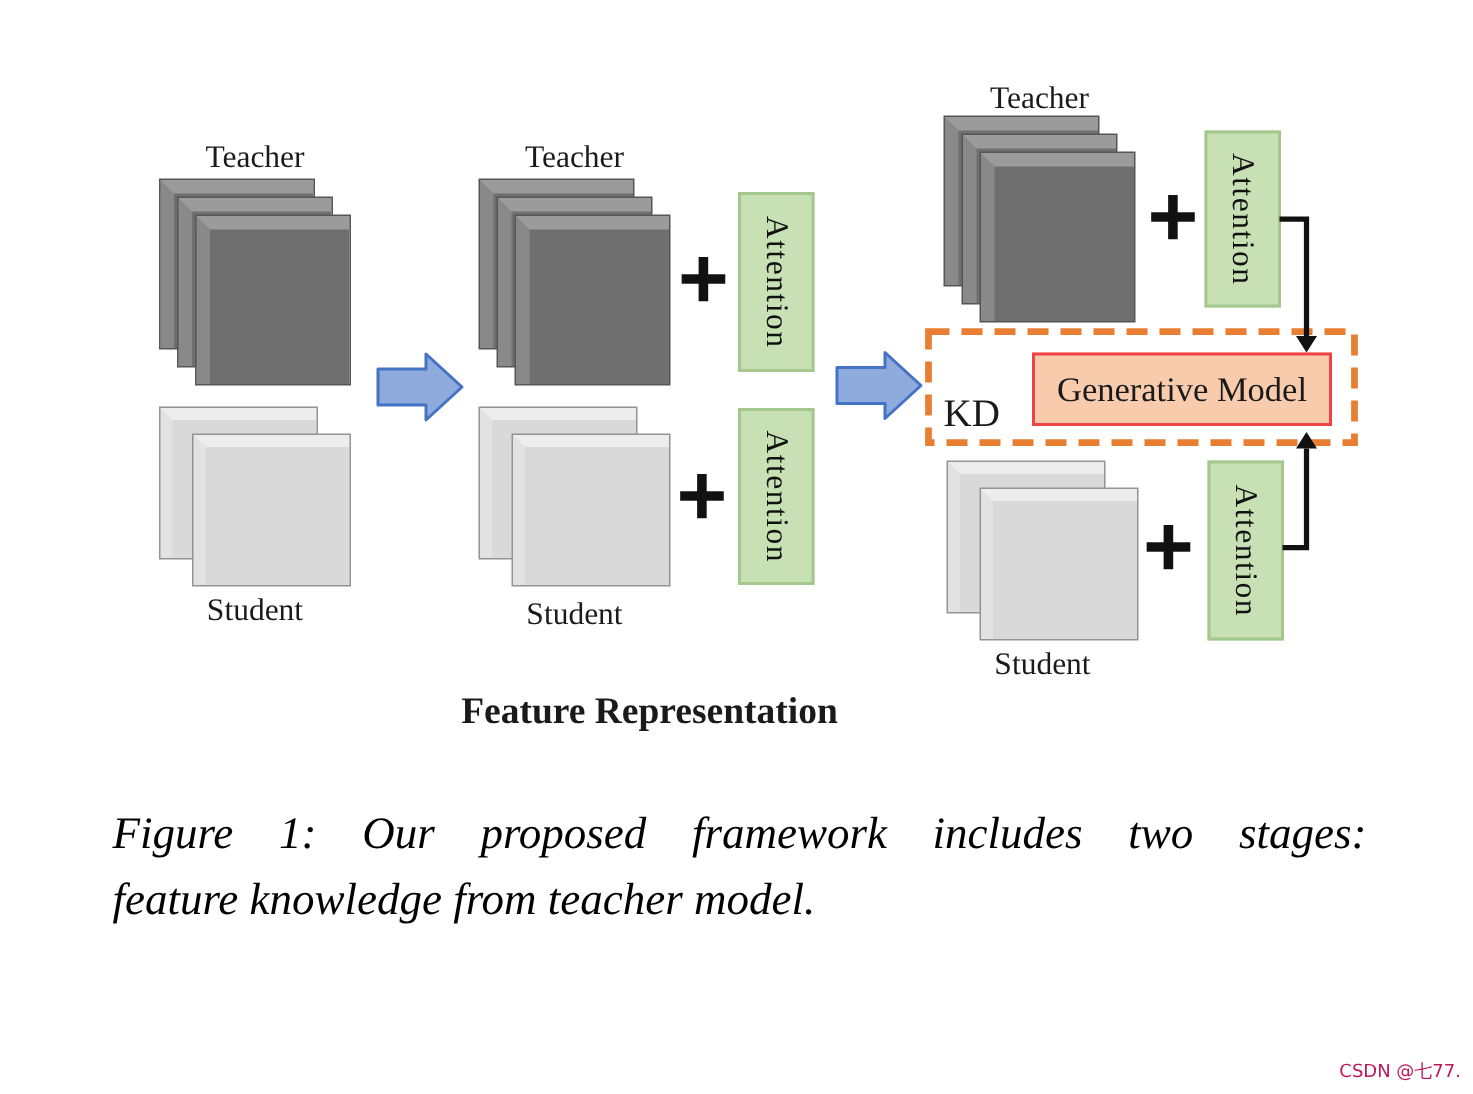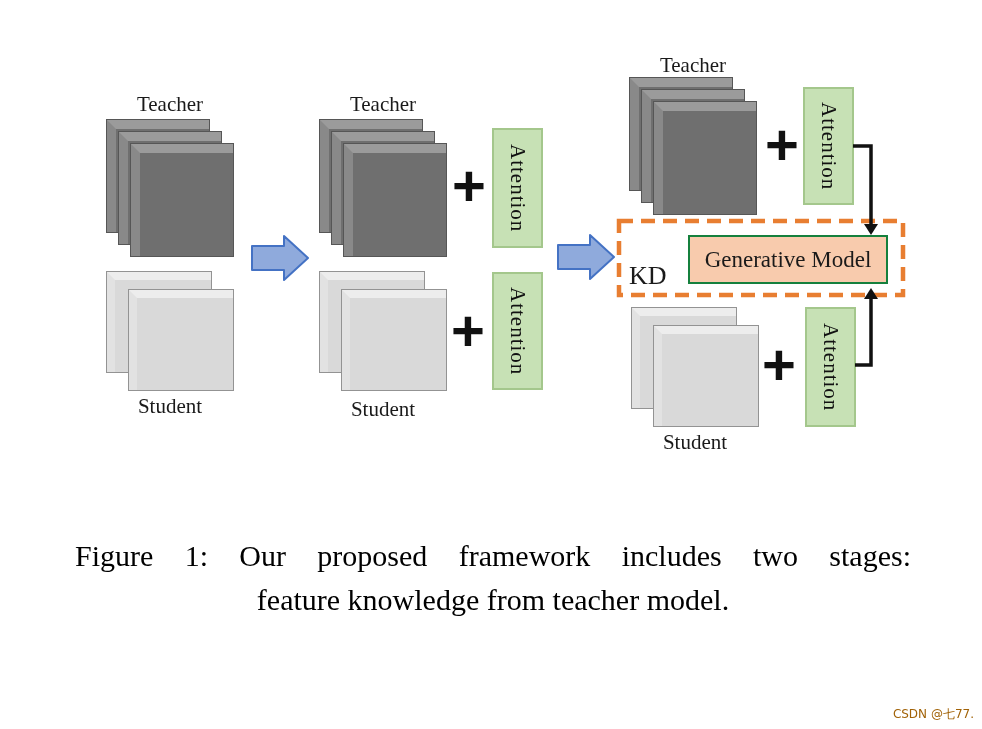--- a/index.html
+++ b/index.html
@@ -39,37 +39,37 @@
     position:absolute;box-sizing:border-box;background:#C7E1B5;border:2px solid #A4C78C;
     display:flex;align-items:center;justify-content:center;z-index:4;
   }
   .attention .vtext{
     writing-mode:vertical-rl;font-size:21px;letter-spacing:1px;color:#111;white-space:nowrap;
   }
 
   
   .gen-box{
     position:absolute;left:688px;top:235px;width:200px;height:49px;box-sizing:border-box;
-    background:#F8CBAD;border:2px solid #15803d;display:flex;align-items:center;justify-content:center;
+    background:#F8CBAD;border:2px solid #ef4444;display:flex;align-items:center;justify-content:center;
     font-size:23px;z-index:4;
   }
   .kd{position:absolute;left:629px;top:261px;font-size:26px;z-index:4;}
 
   
   #caption{
     position:absolute;left:75px;top:534px;width:836px;
-    font-size:30px;line-height:44px;color:#000;
+    font-size:30px;line-height:44px;color:#000;font-style:italic;
   }
-  #caption .cap-line{width:100%;text-align:center;}
+  #caption .cap-line{width:100%;}
   #caption .just{text-align:justify;text-align-last:justify;}
 
   
   #watermark{
     position:absolute;right:8px;top:706px;
-    font-family:"DejaVu Sans", sans-serif;font-size:12px;color:#a16207;
+    font-family:"DejaVu Sans", sans-serif;font-size:12px;color:#be185d;
   }
 </style>
 </head>
 <body>
 
 <div id="page">
   <div id="diagram">
 
     <svg id="overlay" width="982" height="510" viewBox="0 0 982 510">
 
@@ -114,20 +114,21 @@
 
     <div class="stack" style="left:320px;top:272px;width:126px;height:118px">
       <div class="slab light" style="left:0;top:0"></div>
       <div class="slab light" style="left:22px;top:18px"></div>
     </div>
     <div class="plus" style="left:436px;top:298px">+</div>
     <div class="attention" style="left:492px;top:272px;width:51px;height:118px">
       <span class="vtext">Attention</span>
     </div>
     <div class="lbl" style="left:320px;top:397px;width:126px">Student</div>
+    <div class="stage-cap" style="left:283px;top:461px;width:300px">Feature Representation</div>
 
     <div class="lbl" style="left:630px;top:53px;width:126px">Teacher</div>
     <div class="stack" style="left:630px;top:78px;width:126px;height:136px">
       <div class="slab dark" style="left:0;top:0"></div>
       <div class="slab dark" style="left:12px;top:12px"></div>
       <div class="slab dark" style="left:24px;top:24px"></div>
     </div>
     <div class="plus" style="left:750px;top:112px">+</div>
     <div class="attention" style="left:803px;top:87px;width:51px;height:118px">
       <span class="vtext">Attention</span>

